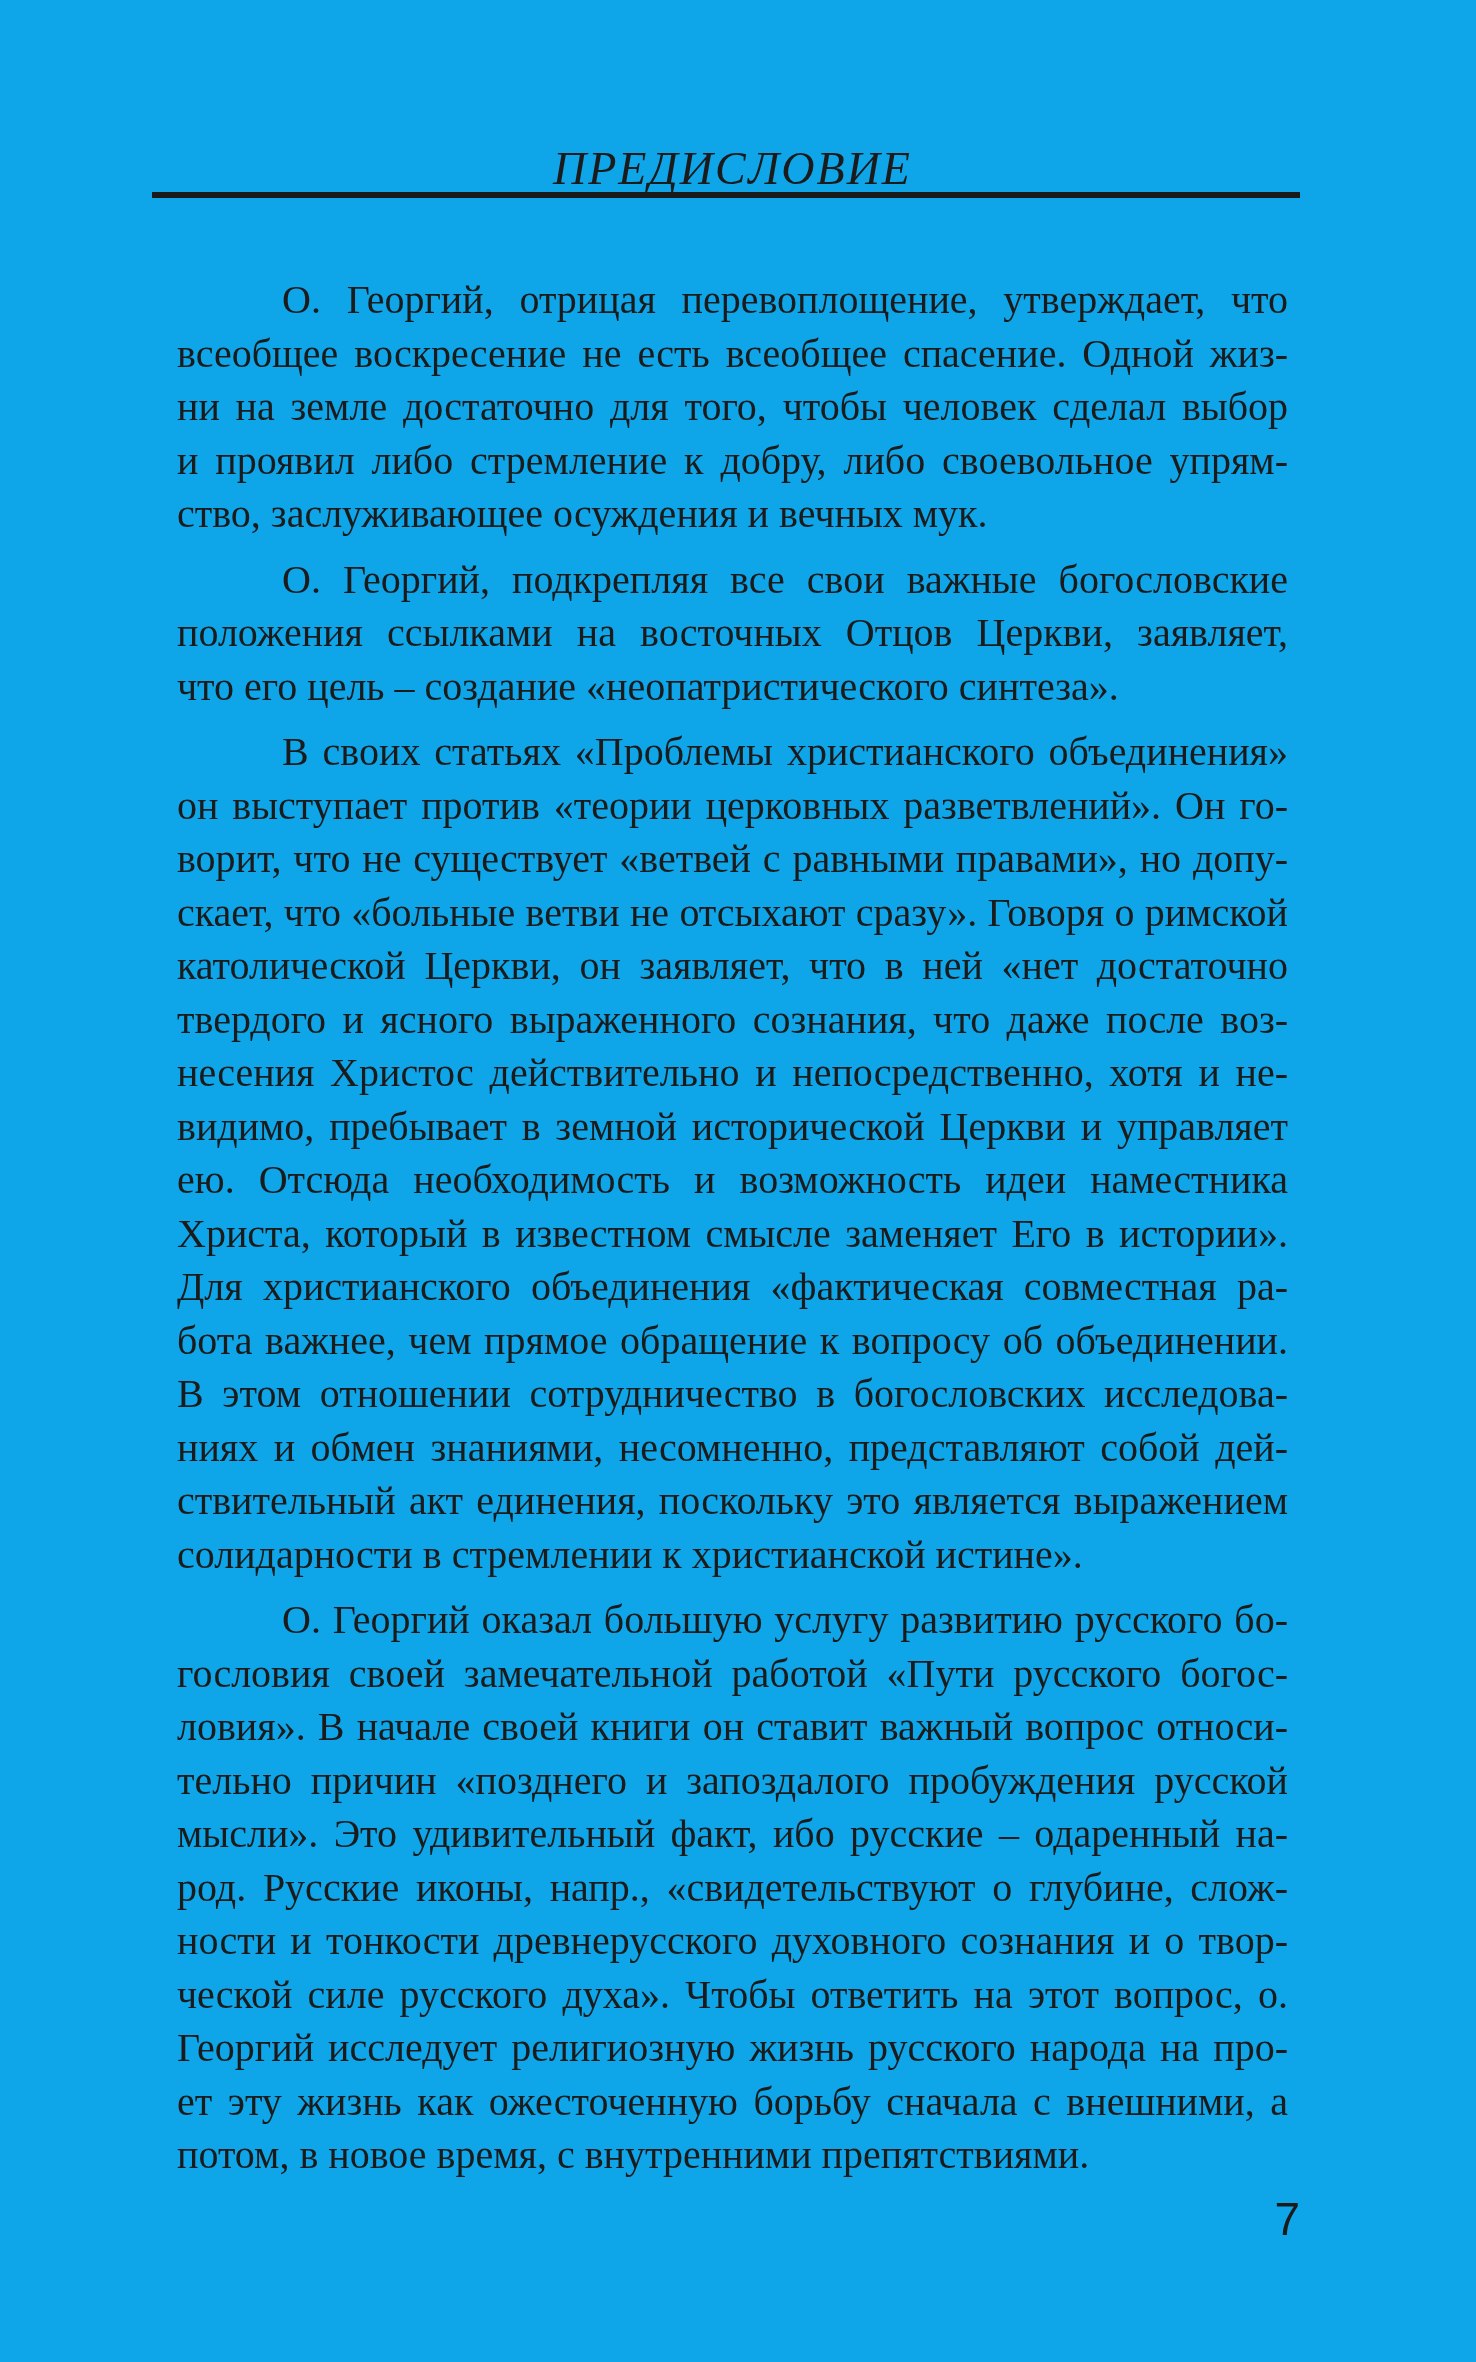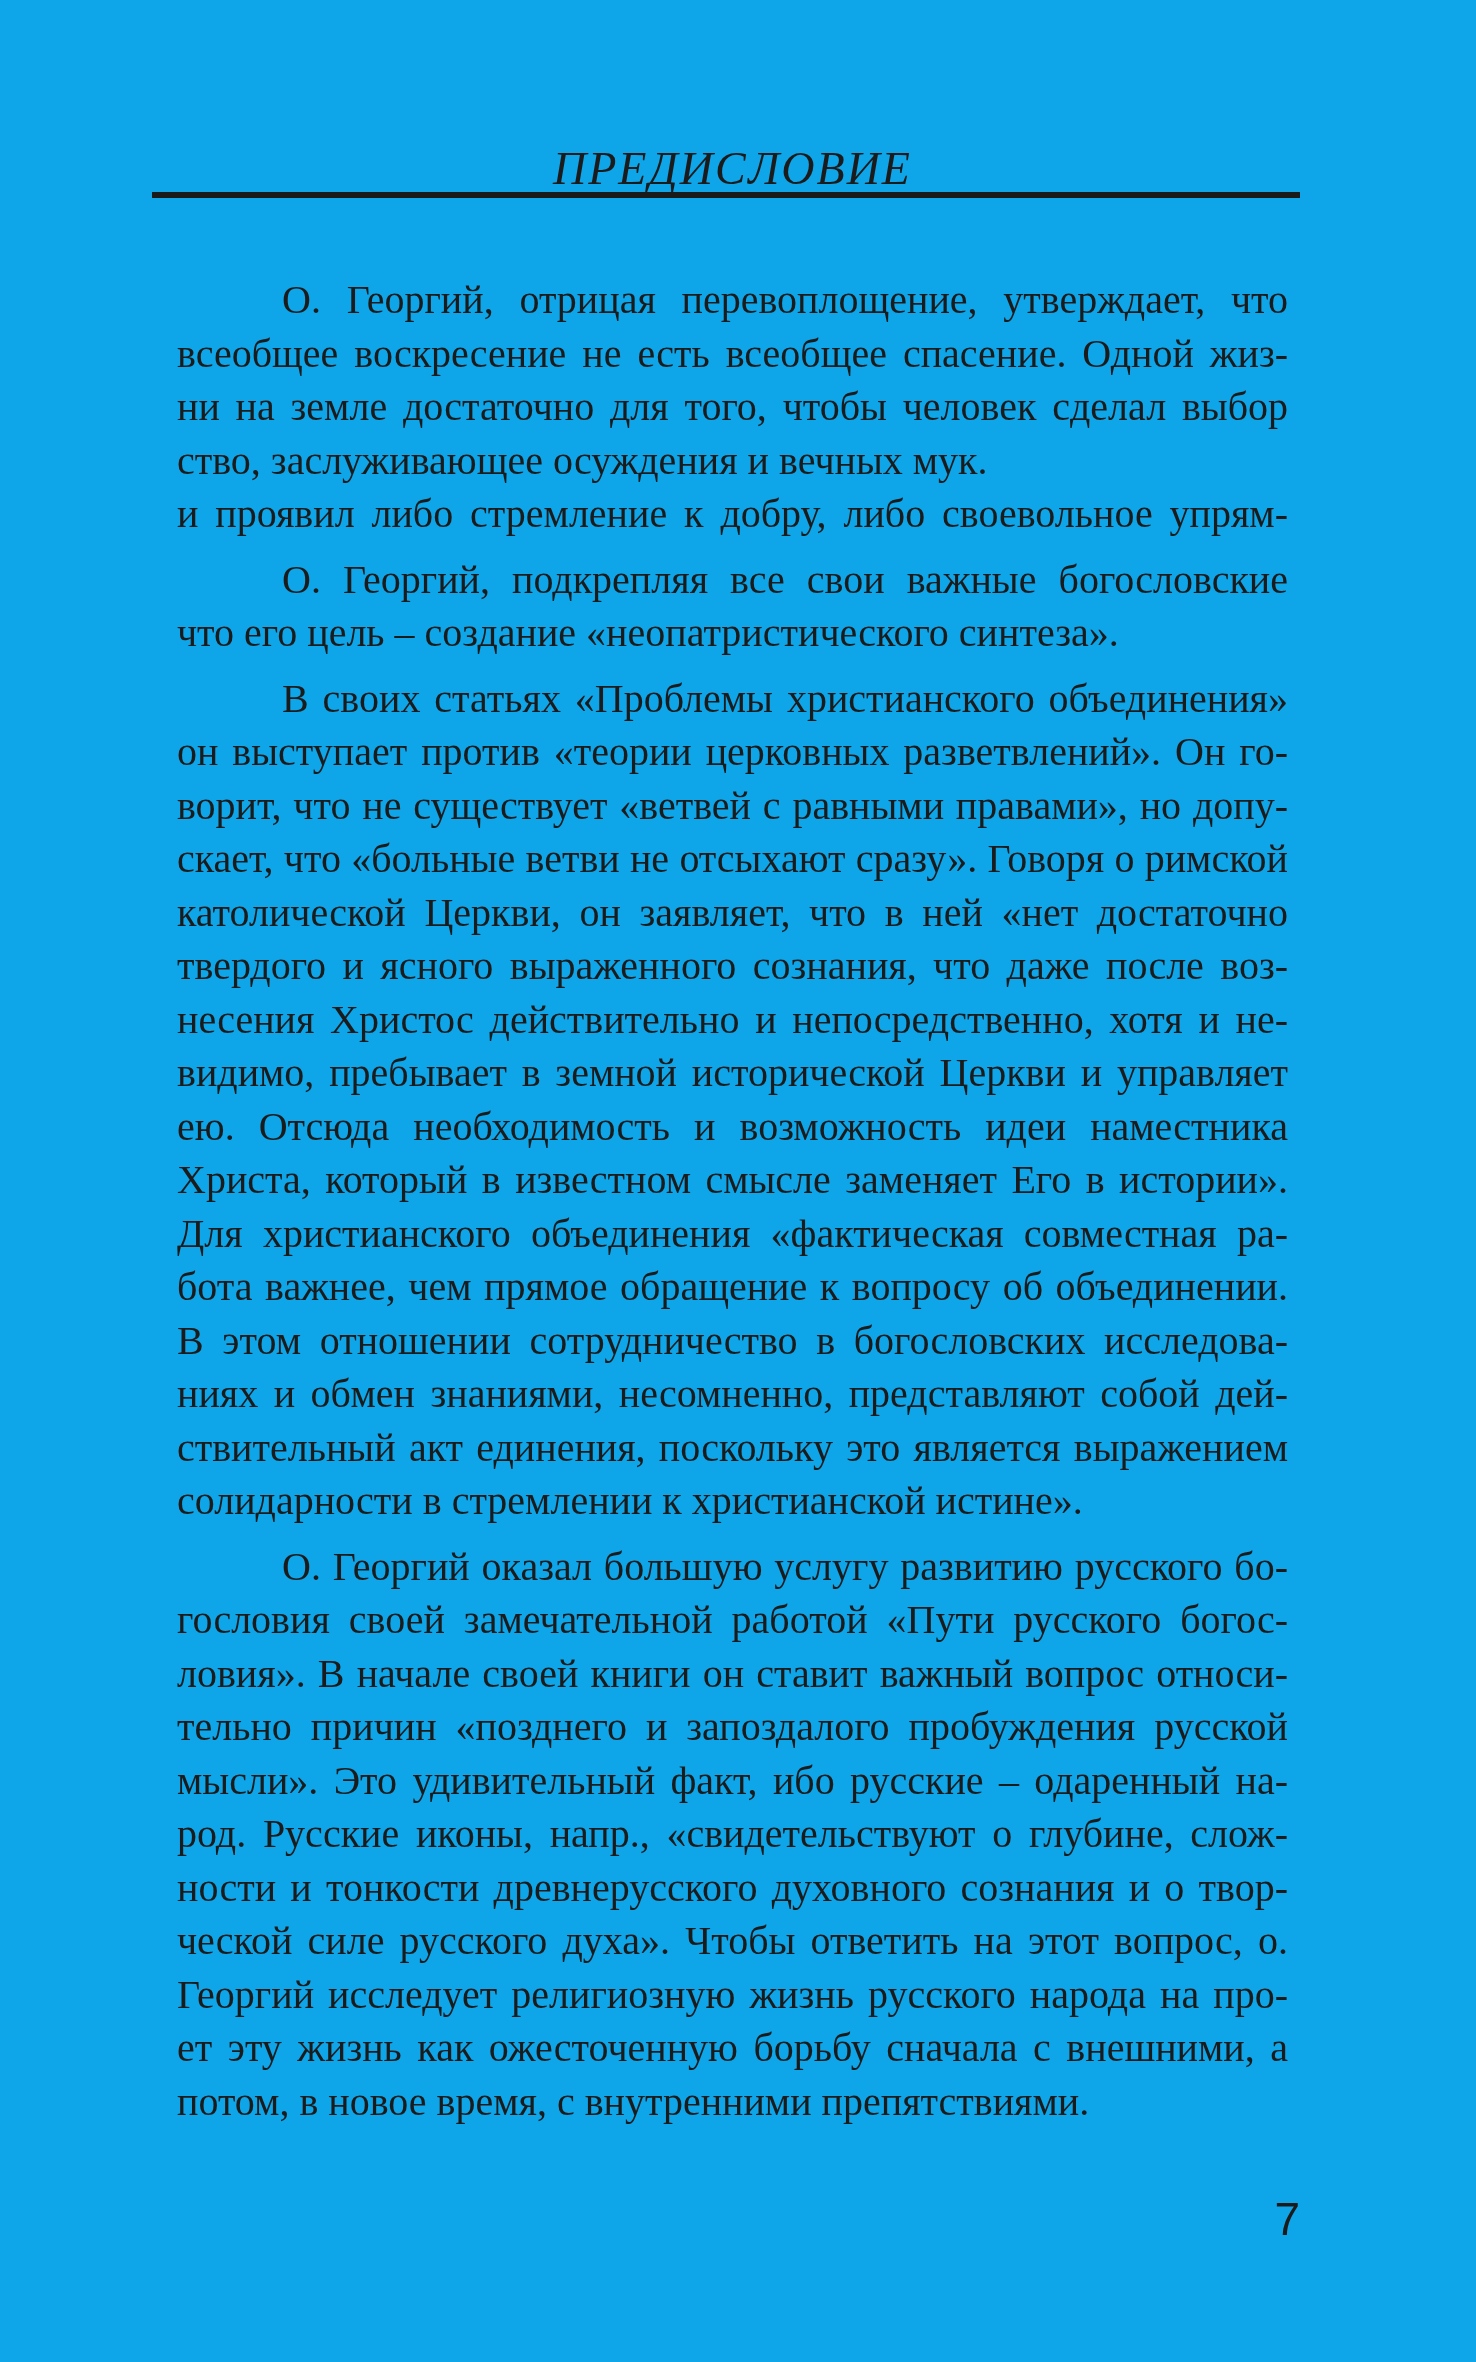--- a/index.html
+++ b/index.html
@@ -73,25 +73,26 @@
 <body>
 
 <div class="page">
   <div class="running-head">ПРЕДИСЛОВИЕ</div>
   <div class="head-rule"></div>
   <div class="body-text">
       <div class="para">
         <div class="line first">О. Георгий, отрицая перевоплощение, утверждает, что</div>
         <div class="line">всеобщее воскресение не есть всеобщее спасение. Одной жиз-</div>
         <div class="line">ни на земле достаточно для того, чтобы человек сделал выбор</div>
+        <div class="line">и проявил либо стремление к добру, либо своевольное упрям-</div>
         <div class="line last">ство, заслуживающее осуждения и вечных мук.</div>
-        <div class="line">и проявил либо стремление к добру, либо своевольное упрям-</div>
       </div>
       <div class="para">
         <div class="line first">О. Георгий, подкрепляя все свои важные богословские</div>
+        <div class="line">положения ссылками на восточных Отцов Церкви, заявляет,</div>
         <div class="line last">что его цель – создание «неопатристического синтеза».</div>
       </div>
       <div class="para">
         <div class="line first">В своих статьях «Проблемы христианского объединения»</div>
         <div class="line">он выступает против «теории церковных разветвлений». Он го-</div>
         <div class="line">ворит, что не существует «ветвей с равными правами», но допу-</div>
         <div class="line">скает, что «больные ветви не отсыхают сразу». Говоря о римской</div>
         <div class="line">католической Церкви, он заявляет, что в ней «нет достаточно</div>
         <div class="line">твердого и ясного выраженного сознания, что даже после воз-</div>
         <div class="line">несения Христос действительно и непосредственно, хотя и не-</div>

